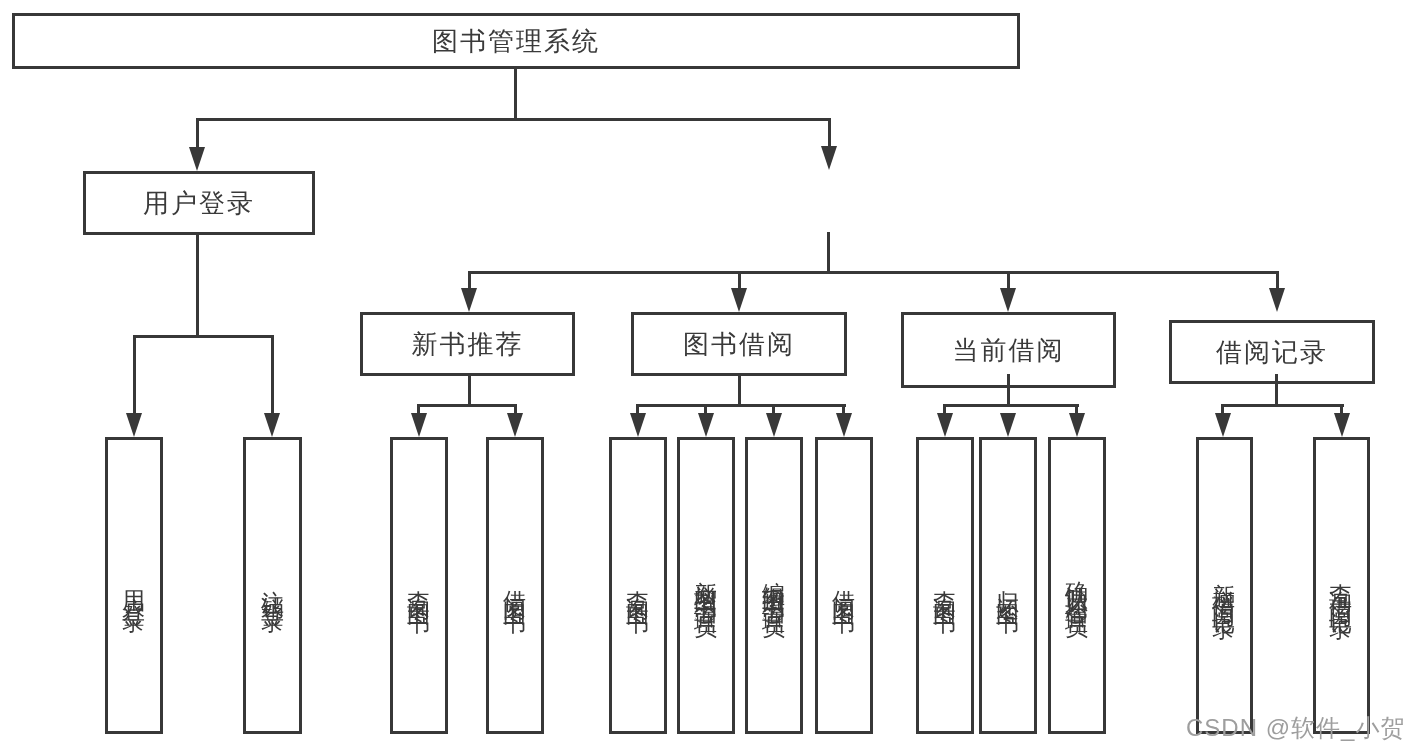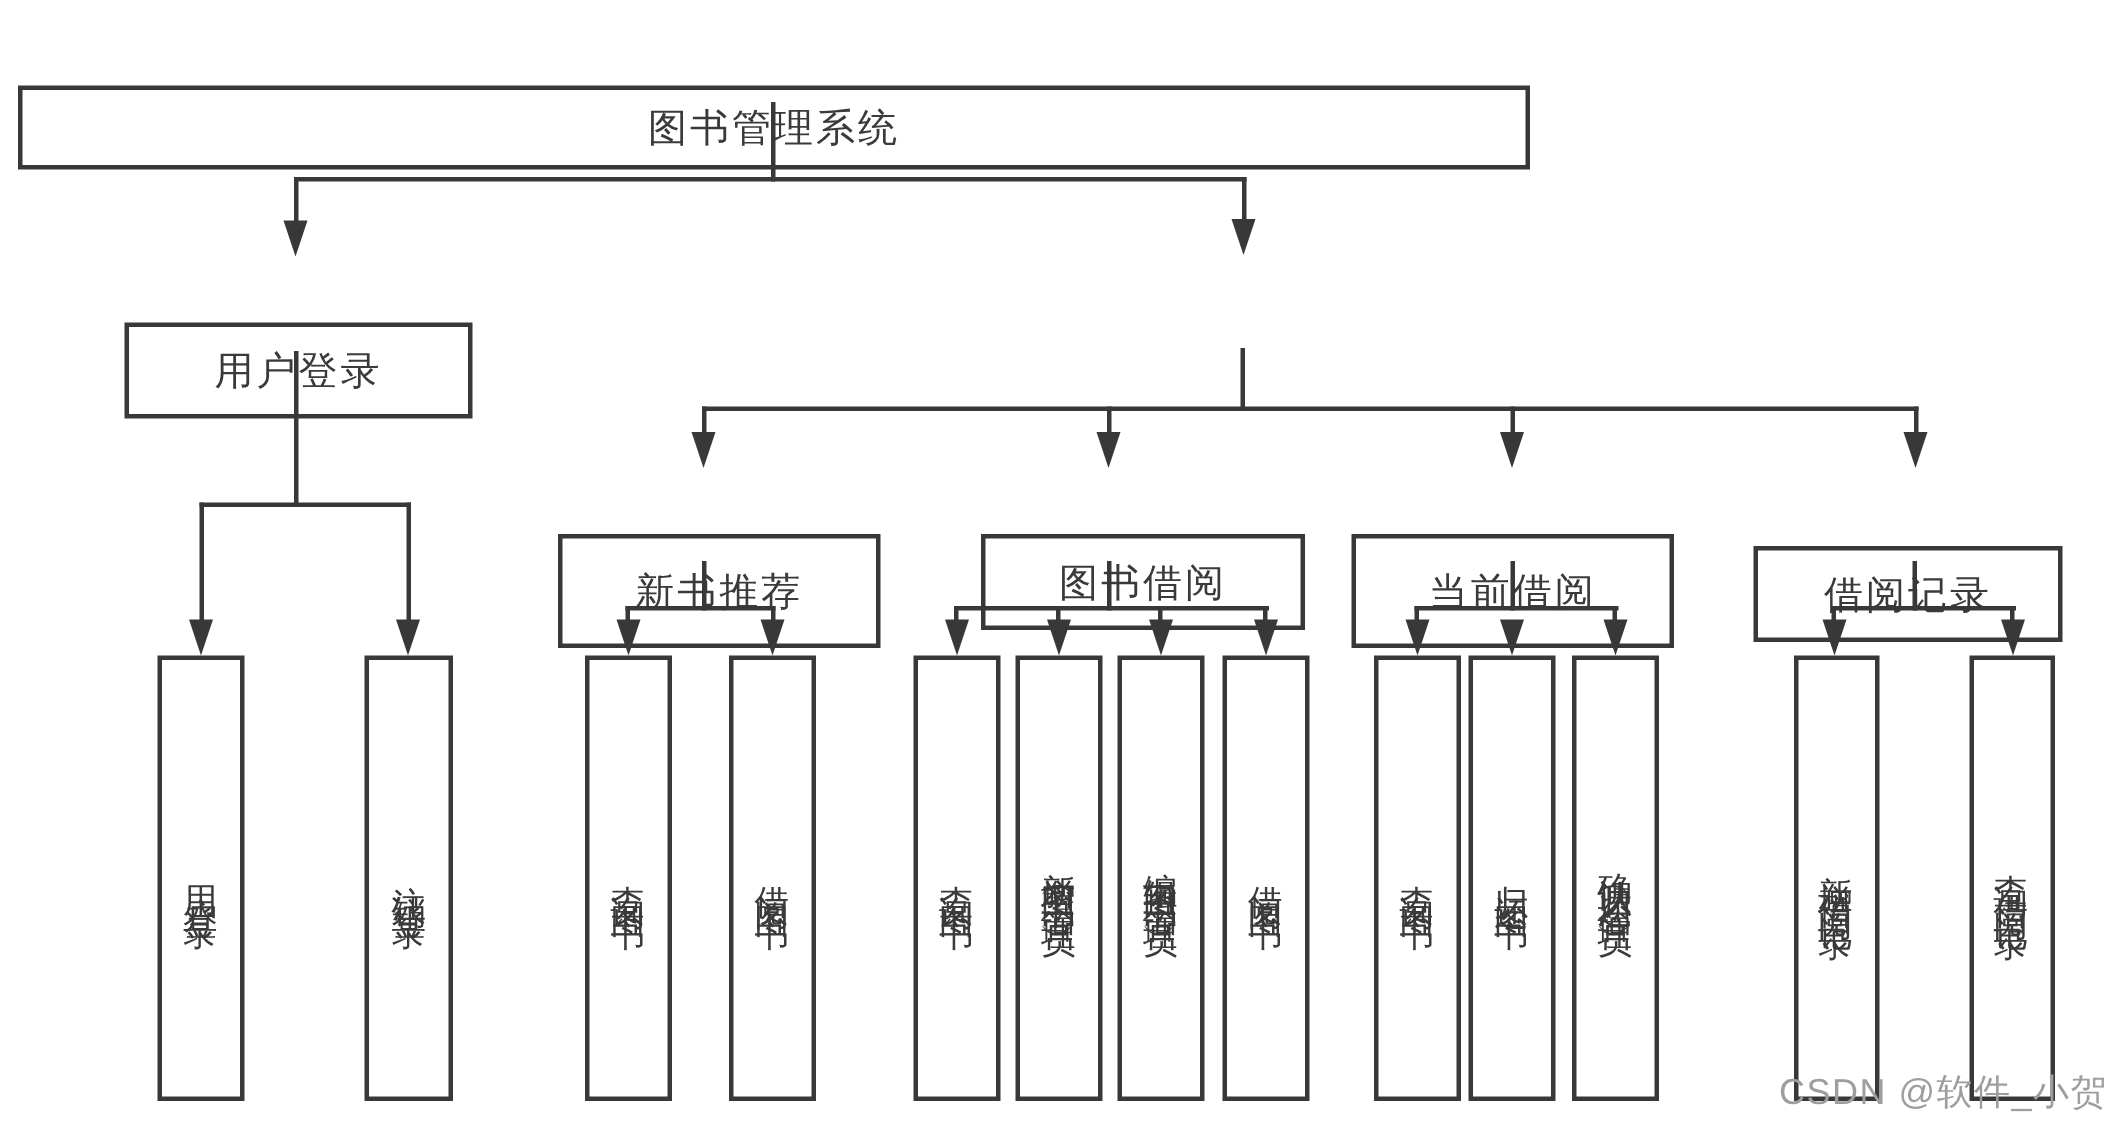--- a/index.html
+++ b/index.html
@@ -12,21 +12,21 @@
   }
   .box{
     position:absolute;
     box-sizing:border-box;
     border:3px solid #383838;
     background:#ffffff;
     color:#3a3a3a;
   }
   .hbox{
     display:flex;align-items:center;justify-content:center;
-    font-size:26px;letter-spacing:2px;margin-top:44px;
+    font-size:26px;letter-spacing:2px;
   }
   .vbox{
     writing-mode:vertical-rl;
     text-orientation:mixed;
     text-align:center;
     font-size:23px;
     letter-spacing:7px;
     line-height:52px;
   }
   .vl{position:absolute;width:3px;background:#383838;}
@@ -49,22 +49,22 @@
 </style>
 </head>
 <body>
 
 <div class="canvas">
 
   <div class="box hbox" style="left:12px;top:13px;width:1008px;height:56px">图书管理系统</div>
 
   <div class="box hbox" style="left:83px;top:171px;width:232px;height:64px">用户登录</div>
 
-  <div class="box hbox" style="left:372px;top:312px;width:215px;height:76px">新书推荐</div>
-  <div class="box hbox" style="left:654px;top:312px;width:216px;height:64px">图书借阅</div>
+  <div class="box hbox" style="left:360px;top:312px;width:215px;height:64px">新书推荐</div>
+  <div class="box hbox" style="left:631px;top:312px;width:216px;height:64px">图书借阅</div>
   <div class="box hbox" style="left:901px;top:312px;width:215px;height:76px">当前借阅</div>
   <div class="box hbox" style="left:1169px;top:320px;width:206px;height:64px">借阅记录</div>
 
   <div class="box vbox" style="left:105px;top:437px;width:58px;height:297px">用户登录</div>
   <div class="box vbox" style="left:243px;top:437px;width:59px;height:297px">注销登录</div>
 
   <div class="box vbox" style="left:390px;top:437px;width:58px;height:297px">查询图书</div>
   <div class="box vbox" style="left:486px;top:437px;width:58px;height:297px">借阅图书</div>
 
   <div class="box vbox" style="left:609px;top:437px;width:58px;height:297px">查询图书</div>

